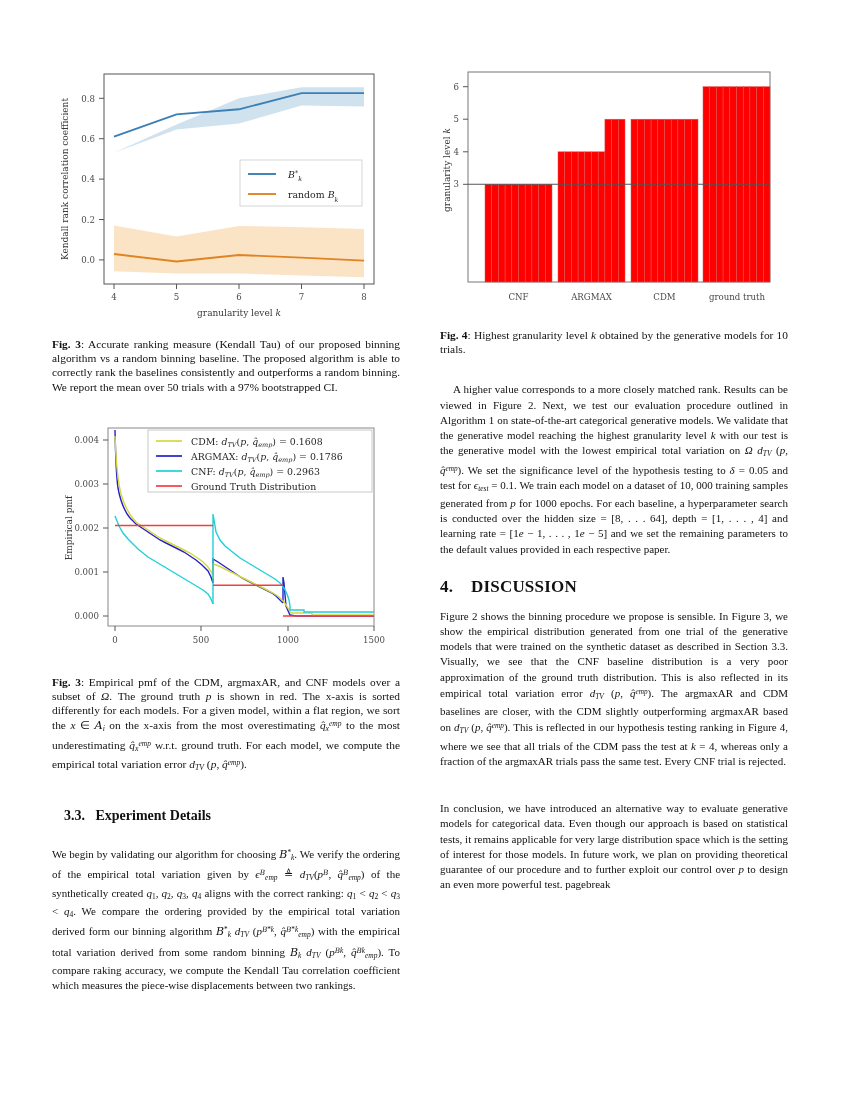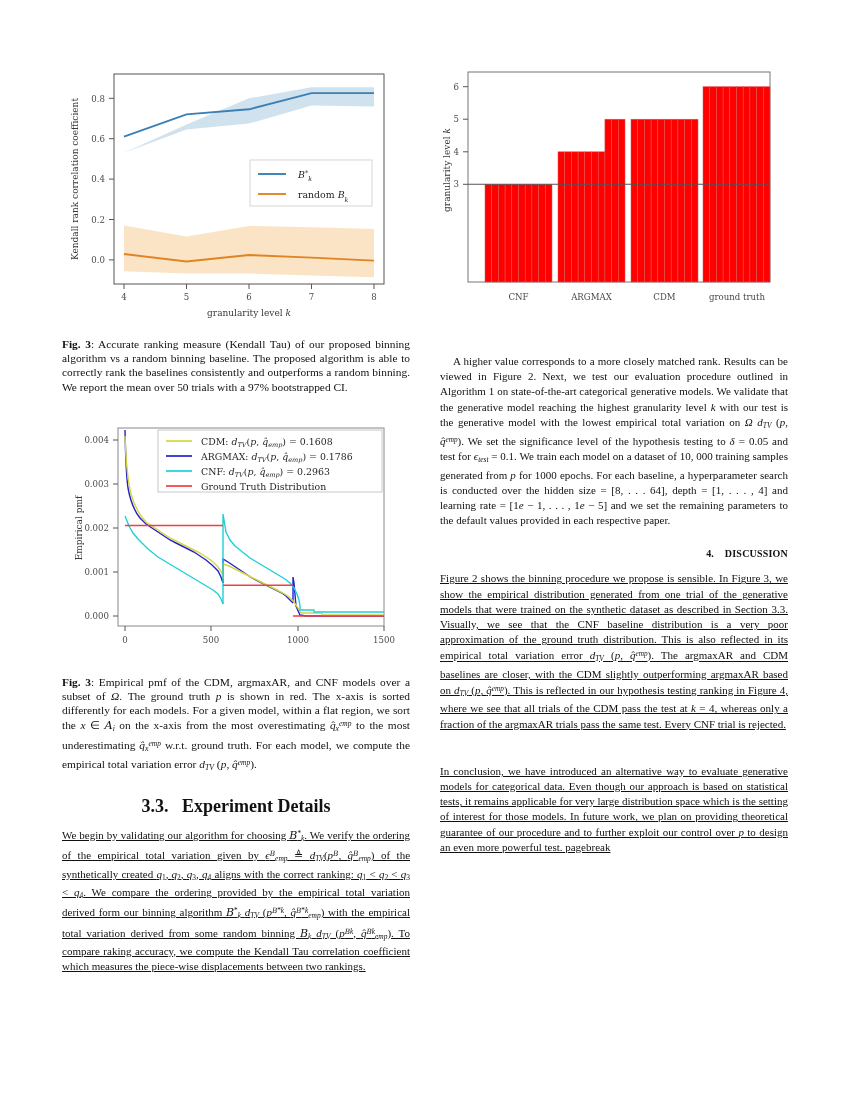--- a/index.html
+++ b/index.html
@@ -19,51 +19,51 @@
     position: absolute;
     left: 0; top: 0;
     width: 850px;
     height: 1100px;
     background: #fff;
   }
   .col {
     position: absolute;
     width: 348px;
   }
-  .col-left  { left: 62px;  top: 60px; }
+  .col-left  { left: 52px;  top: 60px; }
   .col-right { left: 440px; top: 60px; }
 
   p.body {
     font-size: 11px;
     line-height: 15.2px;
     text-align: justify;
     margin: 0 0 0 0;
     text-indent: 13px;
     hyphens: auto;
   }
-  p.body.noind { text-indent: 0; text-decoration: underline; }
+  p.body.noind { text-indent: 0; }
   .caption {
     font-size: 11.4px;
     line-height: 14.2px;
     text-align: justify;
     margin: 0;
   }
   .caption b { font-weight: bold; }
   .secthead {
-    font-size: 10px;
+    font-size: 17px;
     font-weight: bold;
-    text-align: right;
+    text-align: left;
     margin: 0;
     letter-spacing: .2px;
   }
   .subsechead {
-    font-size: 18px;
+    font-size: 14px;
     font-weight: bold;
-    text-align: center;
-    margin: 0;
+    text-align: left;
+    margin: 12px;
   }
   .sp10 { height: 10px; }
   .sp12 { height: 12px; }
   .sp20 { height: 20px; }
   .sp26 { height: 26px; }
 
   i, em { font-style: italic; }
   .mi { font-style: italic; font-family: "Liberation Serif", serif; }
   sub { font-size: .68em; vertical-align: -0.28em; }
   sup { font-size: .66em; vertical-align: 0.42em; }
@@ -327,20 +327,23 @@
           <text class="ticklabel" x="224.5" y="240" text-anchor="middle">CDM</text>
           <text class="ticklabel" x="297.0" y="240" text-anchor="middle">ground truth</text>
         </g>
 
         <text class="axlabel" transform="translate(10,110) rotate(-90)" text-anchor="middle">granularity level <tspan font-style="italic">k</tspan></text>
       </svg>
     </div>
 
     <div class="sp10"></div>
 
+    <p class="caption">
+      <b>Fig. 4</b><span>: </span>Highest granularity level <span class="mi">k</span> obtained by the generative models for 10 trials.
+    </p>
 
     <div class="sp26"></div>
 
     <p class="body">
       A higher value corresponds to a more closely matched rank. Results can be viewed in Figure 2. Next, we test our evaluation procedure outlined in Algorithm 1 on state-of-the-art categorical generative models. We validate that the generative model reaching the highest granularity level <span class="mi">k</span> with our test is the generative model with the lowest empirical total variation on <span class="mi">Ω</span> <span class="mi">d</span><sub><i>TV</i></sub> (<span class="mi">p</span>, <span class="mi">q̂</span><sup><i>emp</i></sup>). We set the significance level of the hypothesis testing to <span class="mi">δ</span> = 0.05 and test for <span class="mi">ϵ</span><sub><i>test</i></sub> = 0.1. We train each model on a dataset of 10, 000 training samples generated from <span class="mi">p</span> for 1000 epochs. For each baseline, a hyperparameter search is conducted over the hidden size = [8, . . . 64], depth = [1, . . . , 4] and learning rate = [1<span class="mi">e</span> − 1, . . . , 1<span class="mi">e</span> − 5] and we set the remaining parameters to the default values provided in each respective paper.
     </p>
 
     <div class="sp20"></div>
 
     <p class="secthead">

